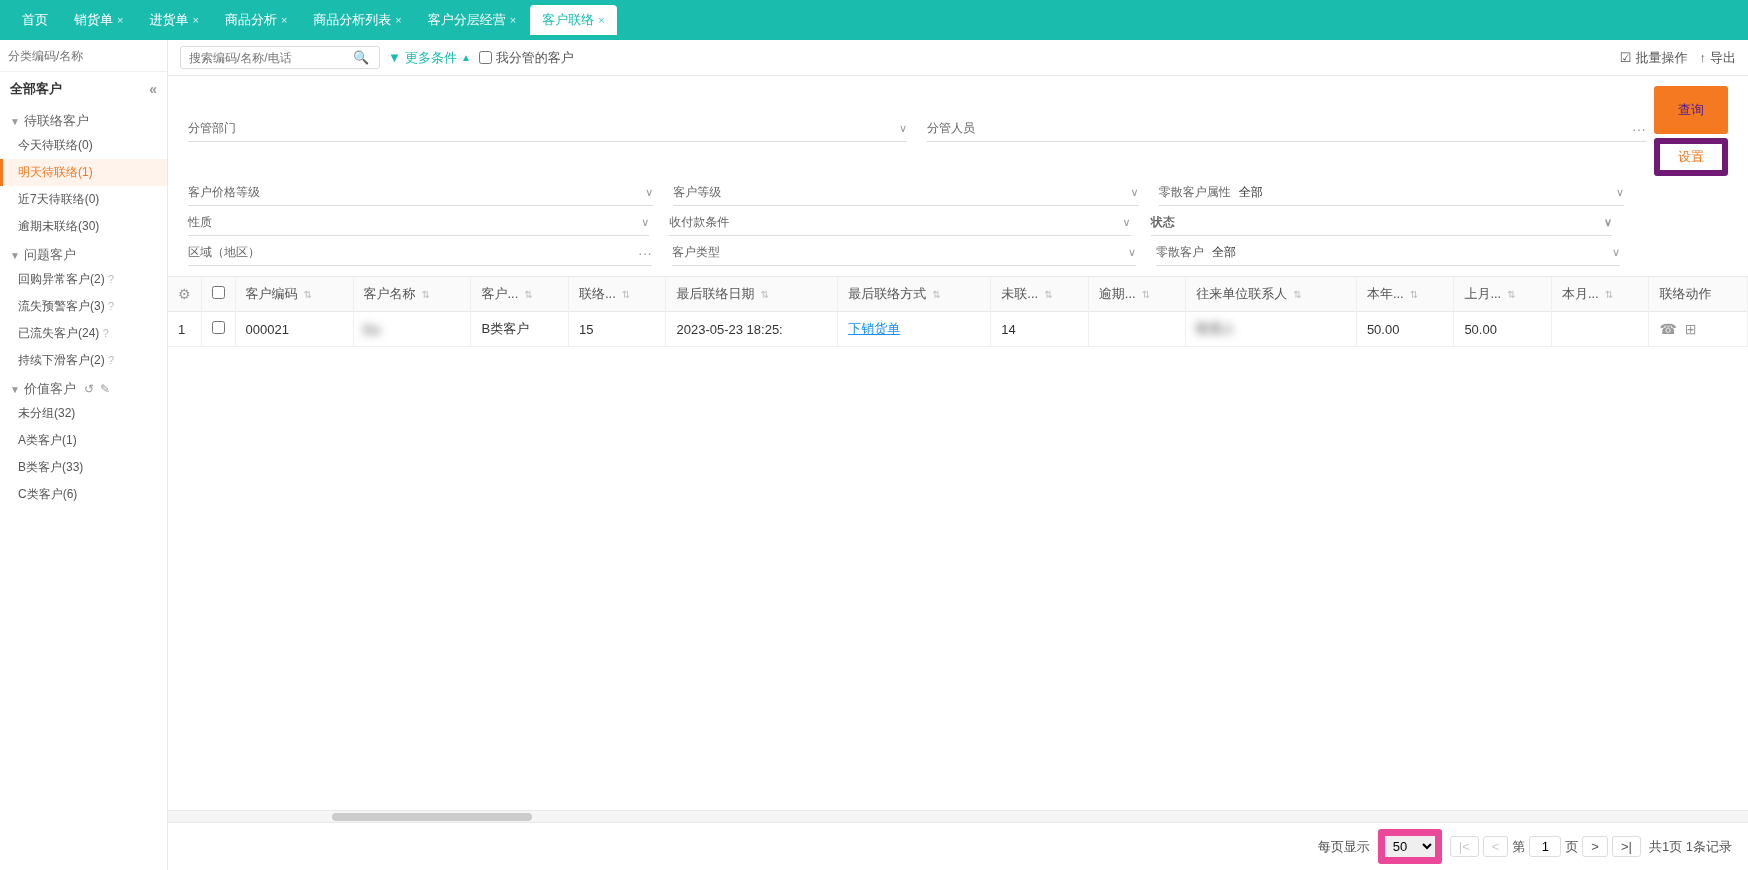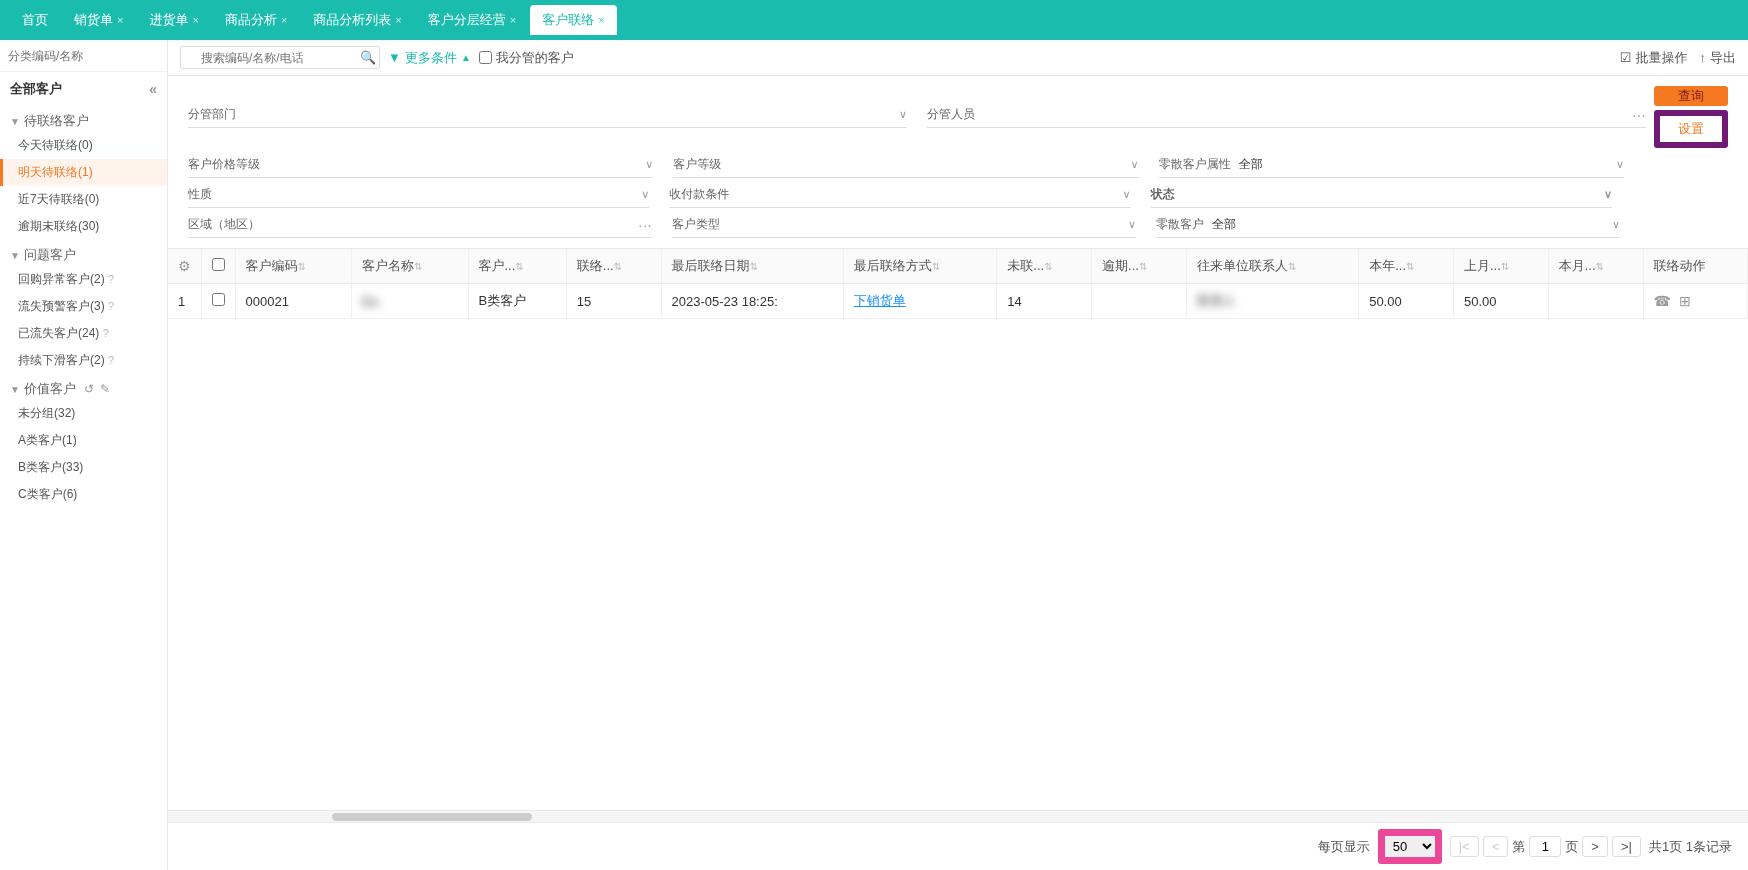--- a/index.html
+++ b/index.html
@@ -121,21 +121,21 @@
       align-items: center;
       gap: 8px;
       border-bottom: 1px solid #e8e8e8;
       flex-shrink: 0;
     }
     .toolbar-search {
       display: flex;
       align-items: center;
       border: 1px solid #ddd;
       border-radius: 3px;
-      padding: 3px 20px;
+      padding: 3px 8px;
       gap: 4px;
       background: #fff;
       width: 200px;
     }
     .toolbar-search input {
       border: none;
       outline: none;
       font-size: 12px;
       color: #999;
       width: 140px;
@@ -236,24 +236,24 @@
     .filter-select .dots { color: #999; font-size: 14px; }
     .filter-actions {
       display: flex;
       flex-direction: column;
       gap: 4px;
       align-self: flex-start;
       margin-left: auto;
     }
     .btn-query {
       background: #f47920;
-      color: #7f1d1d;
+      color: #4c1d95;
       border: none;
       border-radius: 3px;
-      padding: 1px 20px;
+      padding: 15px 20px;
       cursor: pointer;
       font-size: 13px;
       white-space: nowrap;
     }
     .btn-setting {
       background: #fff;
       color: #f47920;
       border: 6px solid #701a75;
       border-radius: 3px;
       padding: 4px 18px;
@@ -282,21 +282,21 @@
     thead th {
       padding: 8px 10px;
       text-align: left;
       color: #555;
       font-weight: normal;
       white-space: nowrap;
       border-right: 1px solid #f0f0f0;
       user-select: none;
     }
     thead th.sortable { cursor: pointer; }
-    .th-inner { display: flex; align-items: center; gap: 0; }
+    .th-inner { display: flex; align-items: center; gap: 6px; }
     .th-sort-icon { color: #bbb; font-size: 10px; }
     tbody tr { border-bottom: 1px solid #f0f0f0; }
     tbody td {
       padding: 8px 10px;
       color: #333;
       white-space: nowrap;
       border-right: 1px solid #f0f0f0;
     }
     .td-link { color: #1890ff; cursor: pointer; text-decoration: underline; }
     .td-blur {

